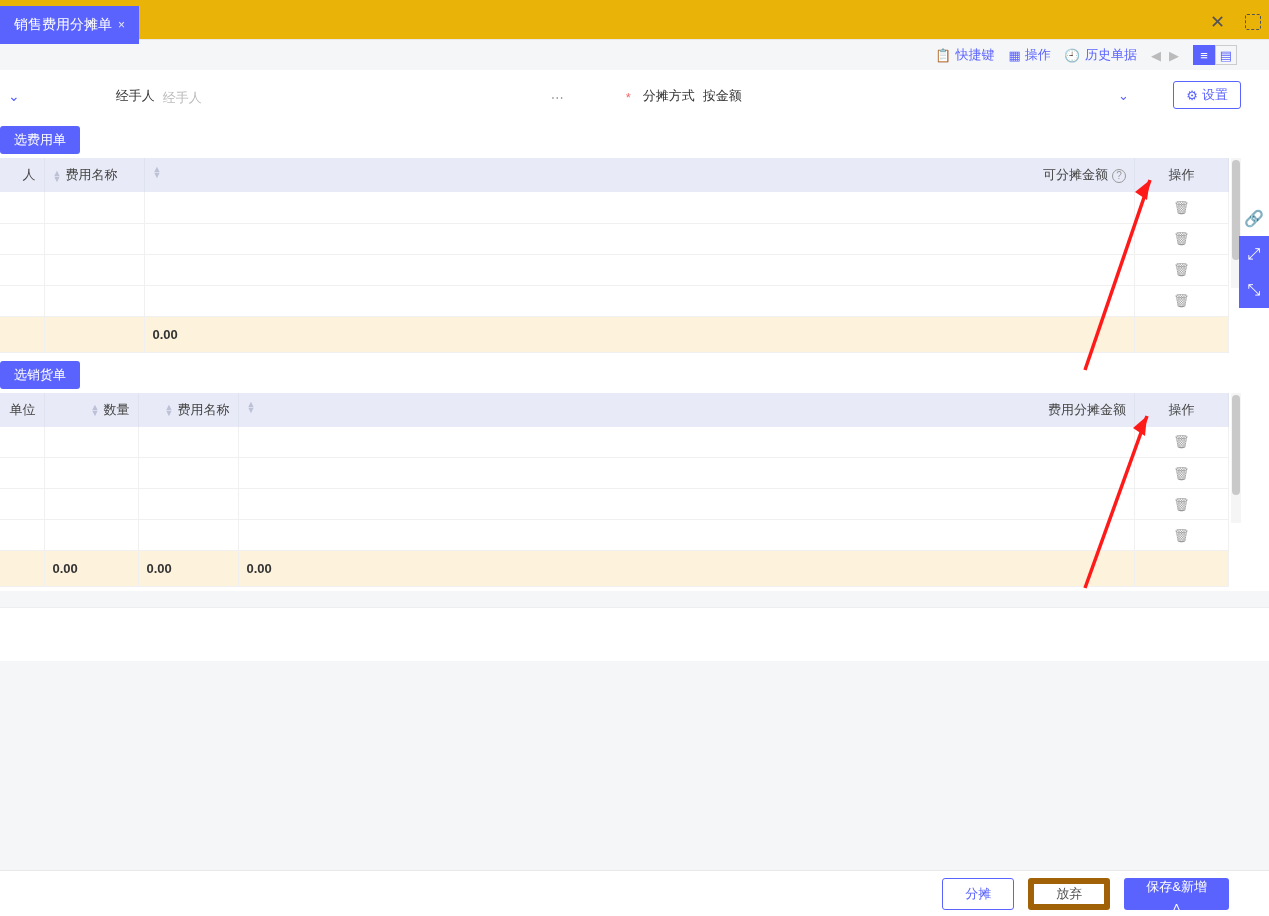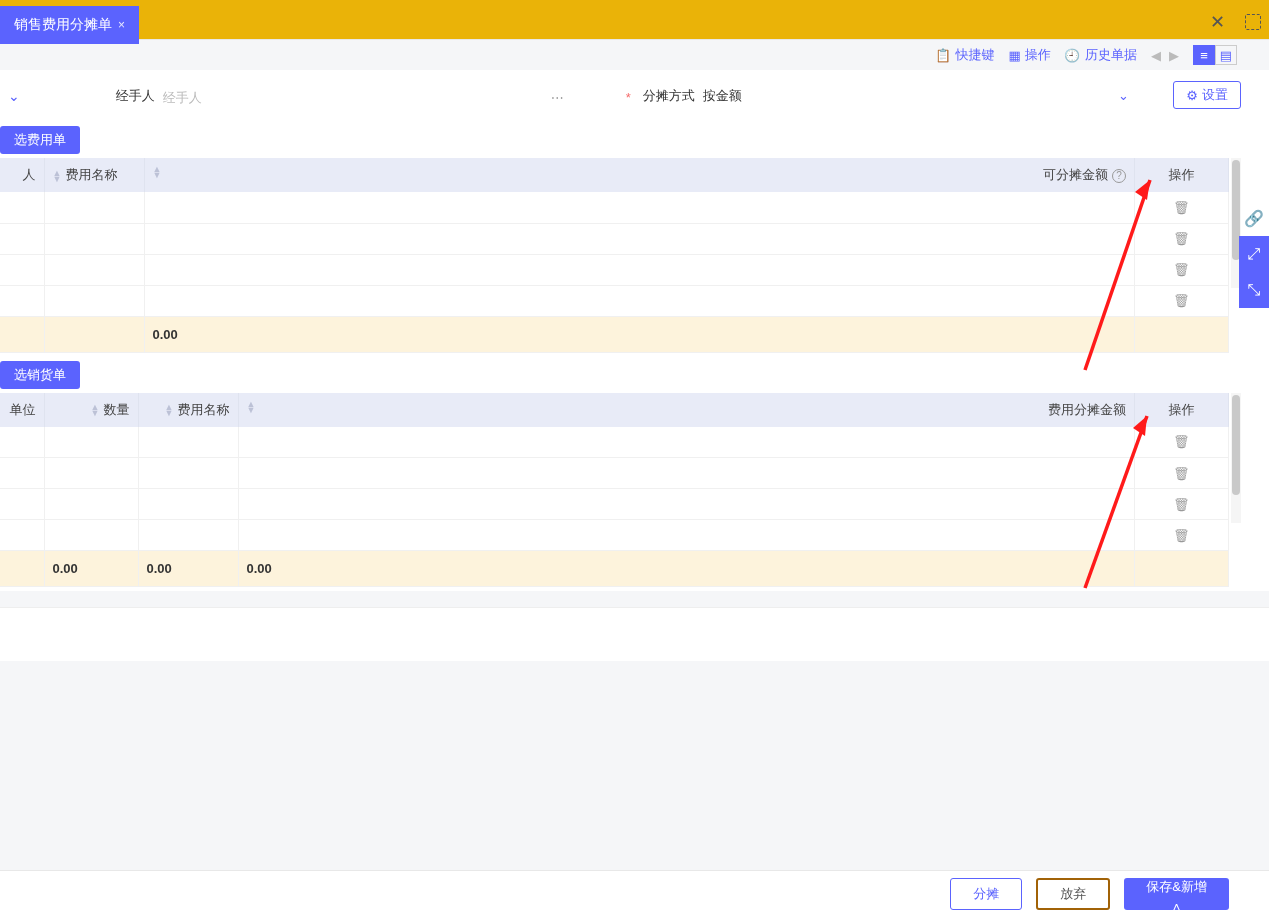--- a/index.html
+++ b/index.html
@@ -60,21 +60,21 @@
   
   .rail { position:absolute; right:0; top:200px; width:30px; display:flex; flex-direction:column; gap:0;}
   .rail .ic { width:30px; height:36px; display:flex; align-items:center; justify-content:center; font-size:16px;}
   .rail .ic.att { color:#888;}
   .rail .ic.blue { background:#5b63fe; color:#fff;}
   
   
   .footer { position:absolute; left:0; right:0; bottom:0; height:46px; background:#fff; border-top:1px solid #e8e8e8; display:flex; align-items:center; justify-content:flex-end; gap:14px; padding-right:40px;}
   .btn { height:32px; padding:0 22px; border-radius:3px; font-size:13px; cursor:pointer; display:flex; align-items:center; gap:4px;}
   .btn.outline-primary { border:1px solid #5b63fe; color:#5b63fe; background:#fff;}
-  .btn.outline-default { border:2px solid #a16207; color:#555; background:#fff;}
+  .btn.outline-default { border:6px solid #a16207; color:#555; background:#fff;}
   .btn.primary { background:#5b63fe; color:#fff; border:none;flex-direction:column;}
   
   
   .arrow { position:absolute; pointer-events:none; }
   .arrow svg line { stroke:#ff1a1a; stroke-width:3.5; }
   .arrow svg polygon { fill:#ff1a1a; }
   
   th.left, td.left { text-align:left;}
   th.right { text-align:right;}
 </style>

